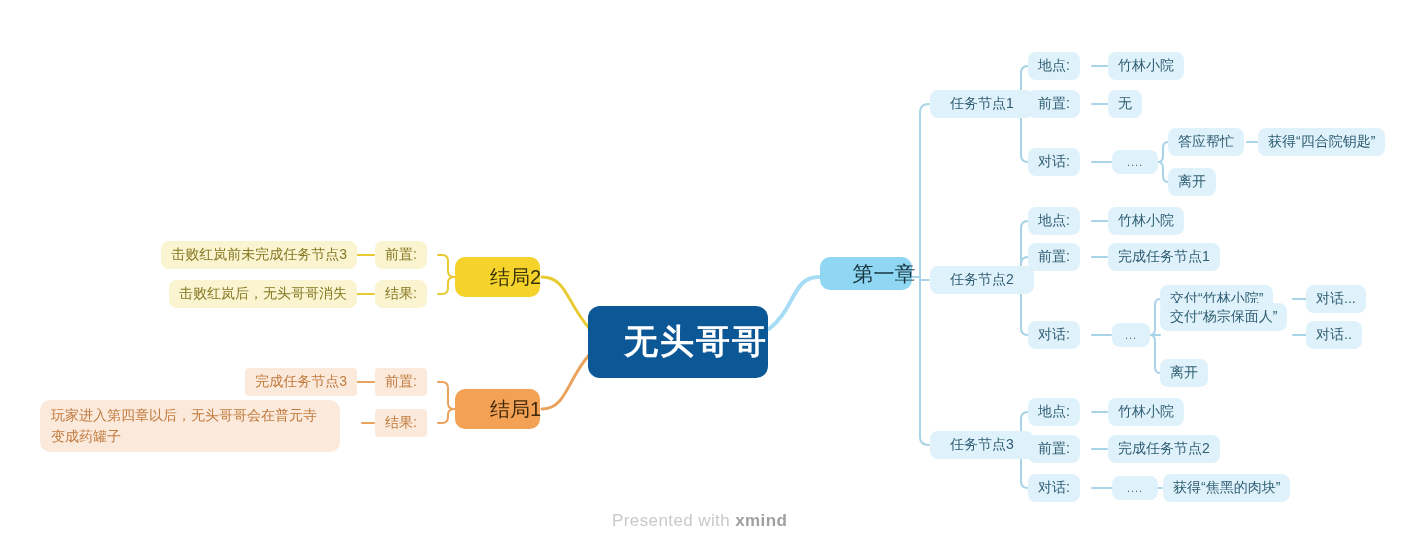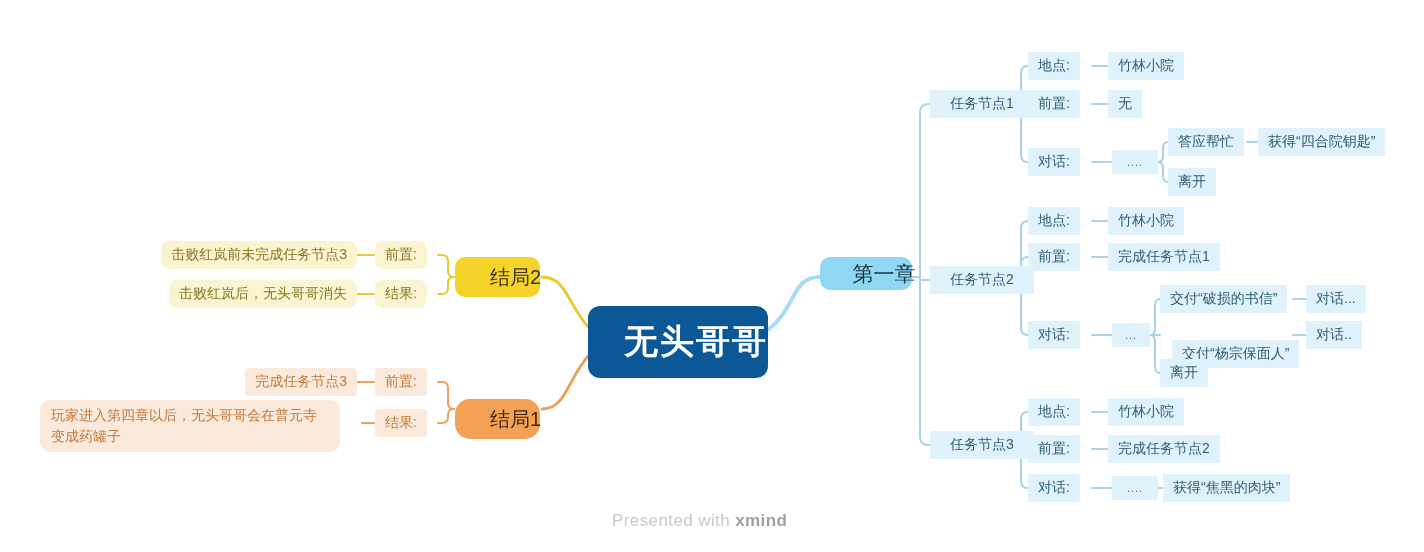--- a/index.html
+++ b/index.html
@@ -6,29 +6,29 @@
   body{
     width:1424px;height:552px;position:relative;overflow:hidden;
     background:#ffffff;font-family:"Liberation Sans",sans-serif;
   }
   svg.links{position:absolute;left:0;top:0;pointer-events:none;}
   .node{
     position:absolute;box-sizing:border-box;white-space:nowrap;
     display:flex;align-items:center;justify-content:center;padding-left:36px;
   }
   
-  .b{background:#DFF2FB;color:#2F5D73;border-radius:0;font-size:14px;height:28px;padding:0 10px;}
+  .b{background:#DFF2FB;color:#2F5D73;border-radius:8px;font-size:14px;height:28px;padding:0 10px;}
   .tl{width:104px;padding:0;}
   .dots{font-size:11px;letter-spacing:1px;height:24px;padding:0 6px;width:46px;color:#4A7286;}
   
   .root{background:#0C5796;color:#ffffff;border-radius:12px;font-size:34px;font-weight:bold;letter-spacing:2px;}
   .chapter{background:#8FD7F2;color:#17333F;border-radius:10px;font-size:21px;}
   
   .e2{background:#F5D32B;color:#3A3208;border-radius:10px;font-size:20px;}
-  .e1{background:#F2A155;color:#402708;border-radius:15px;font-size:20px;margin-top:10px;}
+  .e1{background:#F2A155;color:#402708;border-radius:10px;font-size:20px;}
   .y{background:#FAF4D0;color:#857722;border-radius:8px;font-size:14px;height:28px;padding:0 10px;}
   .o{background:#FBEADB;color:#C0793C;border-radius:4px;font-size:14px;height:28px;padding:0 10px;}
   .wrap{white-space:normal;height:auto;display:block;text-align:left;line-height:21px;padding:5px 11px;width:300px;border-radius:10px;}
   
   .watermark{position:absolute;left:612px;top:511px;font-size:17px;color:#C9C9C9;letter-spacing:0.4px;}
   .watermark .brand{color:#A0A0A0;font-weight:bold;}
 </style>
 </head>
 <body>
 
@@ -103,23 +103,23 @@
 <div class="node b" style="left:1258px;top:128px;">获得“四合院钥匙”</div>
 <div class="node b" style="left:1168px;top:168px;">离开</div>
 
 <div class="node b tl" style="left:930px;top:266px;">任务节点2</div>
 <div class="node b" style="left:1028px;top:207px;">地点:</div>
 <div class="node b" style="left:1108px;top:207px;">竹林小院</div>
 <div class="node b" style="left:1028px;top:243px;">前置:</div>
 <div class="node b" style="left:1108px;top:243px;">完成任务节点1</div>
 <div class="node b" style="left:1028px;top:321px;">对话:</div>
 <div class="node b dots" style="left:1112px;top:323px;width:38px;">...</div>
-<div class="node b" style="left:1160px;top:285px;">交付“破损的书信”</div>
+<div class="node b" style="left:1160px;top:285px;">交付“竹林小院”</div>
 <div class="node b" style="left:1306px;top:285px;">对话...</div>
-<div class="node b" style="left:1160px;top:340px;margin-left:12px;">交付“杨宗保面人”</div>
+<div class="node b" style="left:1160px;top:303px;">交付“杨宗保面人”</div>
 <div class="node b" style="left:1306px;top:321px;">对话..</div>
 <div class="node b" style="left:1160px;top:359px;">离开</div>
 
 <div class="node b tl" style="left:930px;top:431px;">任务节点3</div>
 <div class="node b" style="left:1028px;top:398px;">地点:</div>
 <div class="node b" style="left:1108px;top:398px;">竹林小院</div>
 <div class="node b" style="left:1028px;top:435px;">前置:</div>
 <div class="node b" style="left:1108px;top:435px;">完成任务节点2</div>
 <div class="node b" style="left:1028px;top:474px;">对话:</div>
 <div class="node b dots" style="left:1112px;top:476px;">....</div>

